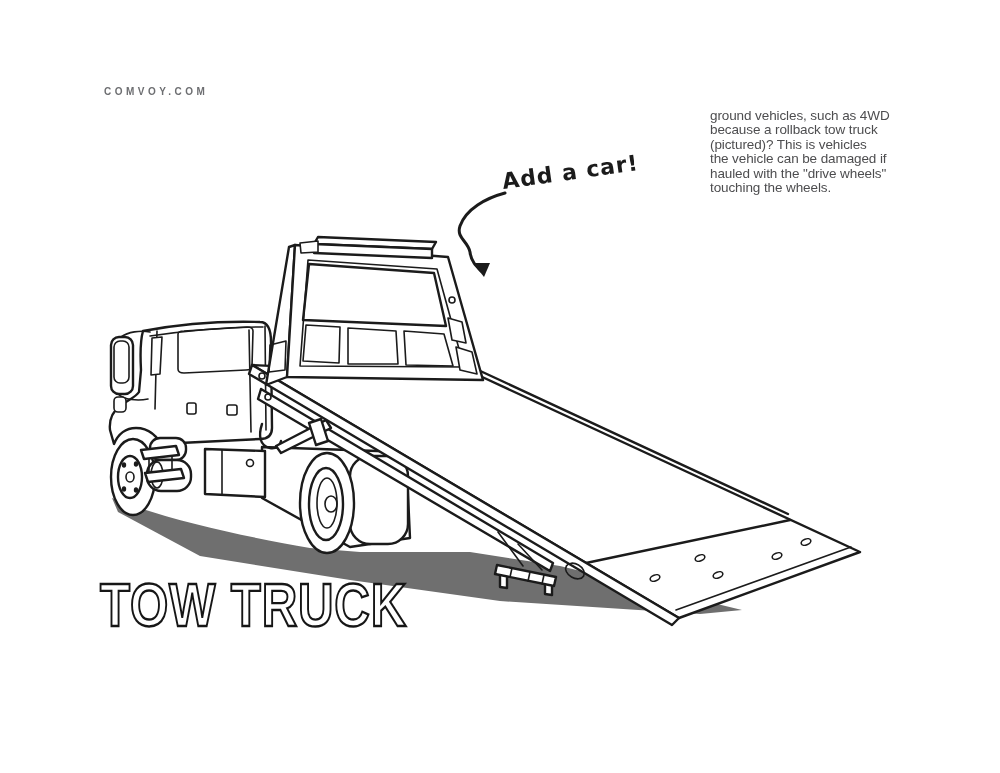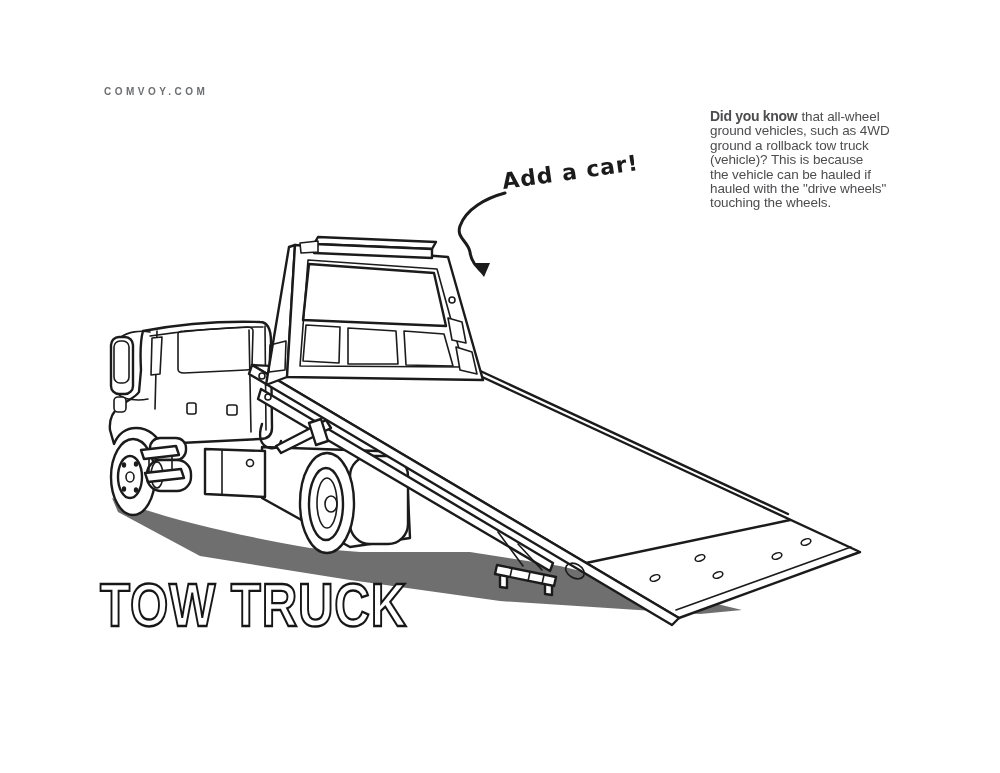--- a/index.html
+++ b/index.html
@@ -168,26 +168,23 @@
         C456,238 468,241 470,252 C471,261 476,266 481,271"></path>
       <path class="ink" d="M484,277 L473,263 L490,263 Z"></path>
     </g>
 
     <text class="title-text" x="100" y="626" font-size="62" textLength="307" lengthAdjust="spacingAndGlyphs">TOW TRUCK</text>
   </svg>
 
   <div class="site-url">COMVOY.COM</div>
 
   <div class="fact-note">
-    <div>
-      <span class="fact-lead">Did you know</span><span>that all-wheel</span>
-    </div>
     <div>ground vehicles, such as 4WD</div>
-    <div>ground a rollback tow truck</div>
-    <div>(vehicle)? This is because</div>
-    <div>the vehicle can be hauled if</div>
+    <div>because a rollback tow truck</div>
+    <div>(pictured)? This is vehicles</div>
+    <div>the vehicle can be damaged if</div>
     <div>hauled with the "drive wheels"</div>
     <div>touching the wheels.</div>
   </div>
 
   <div class="annotation">Add a car!</div>
 
 </div>
 
 </body></html>

